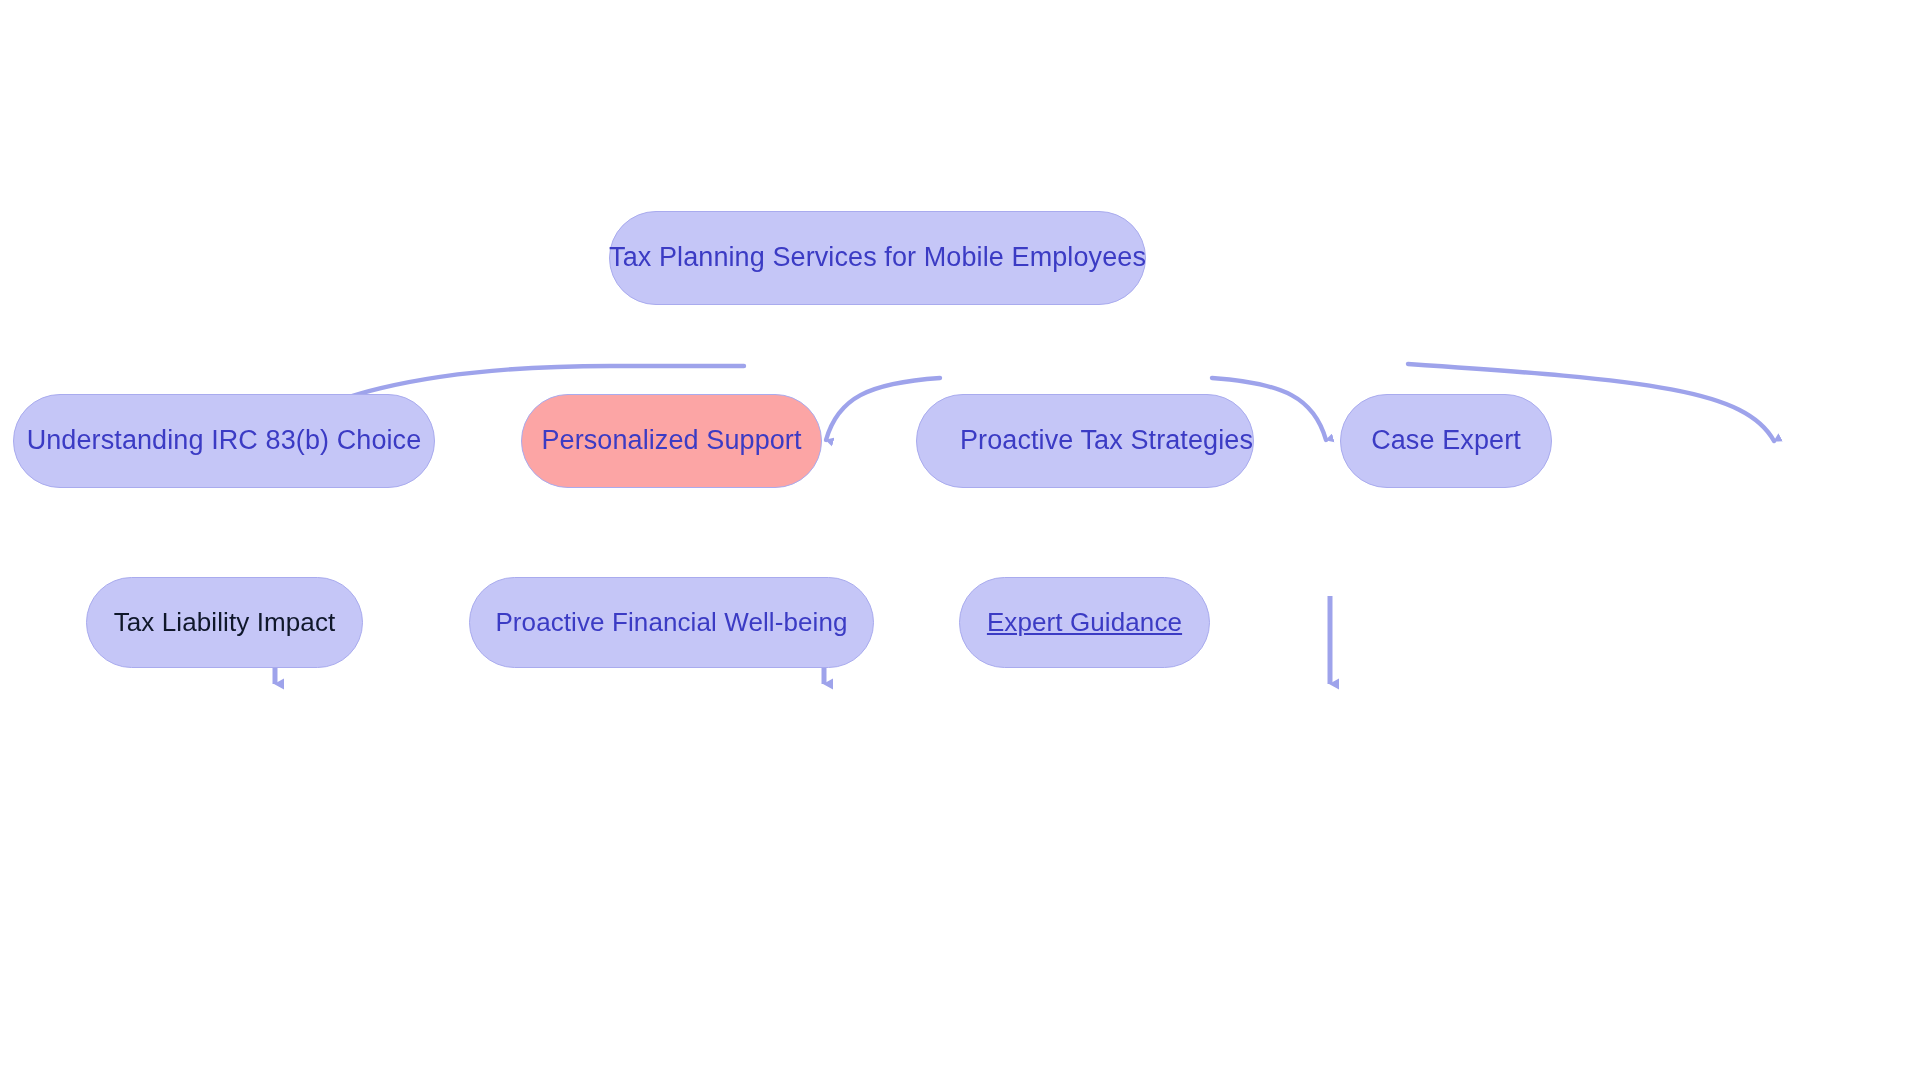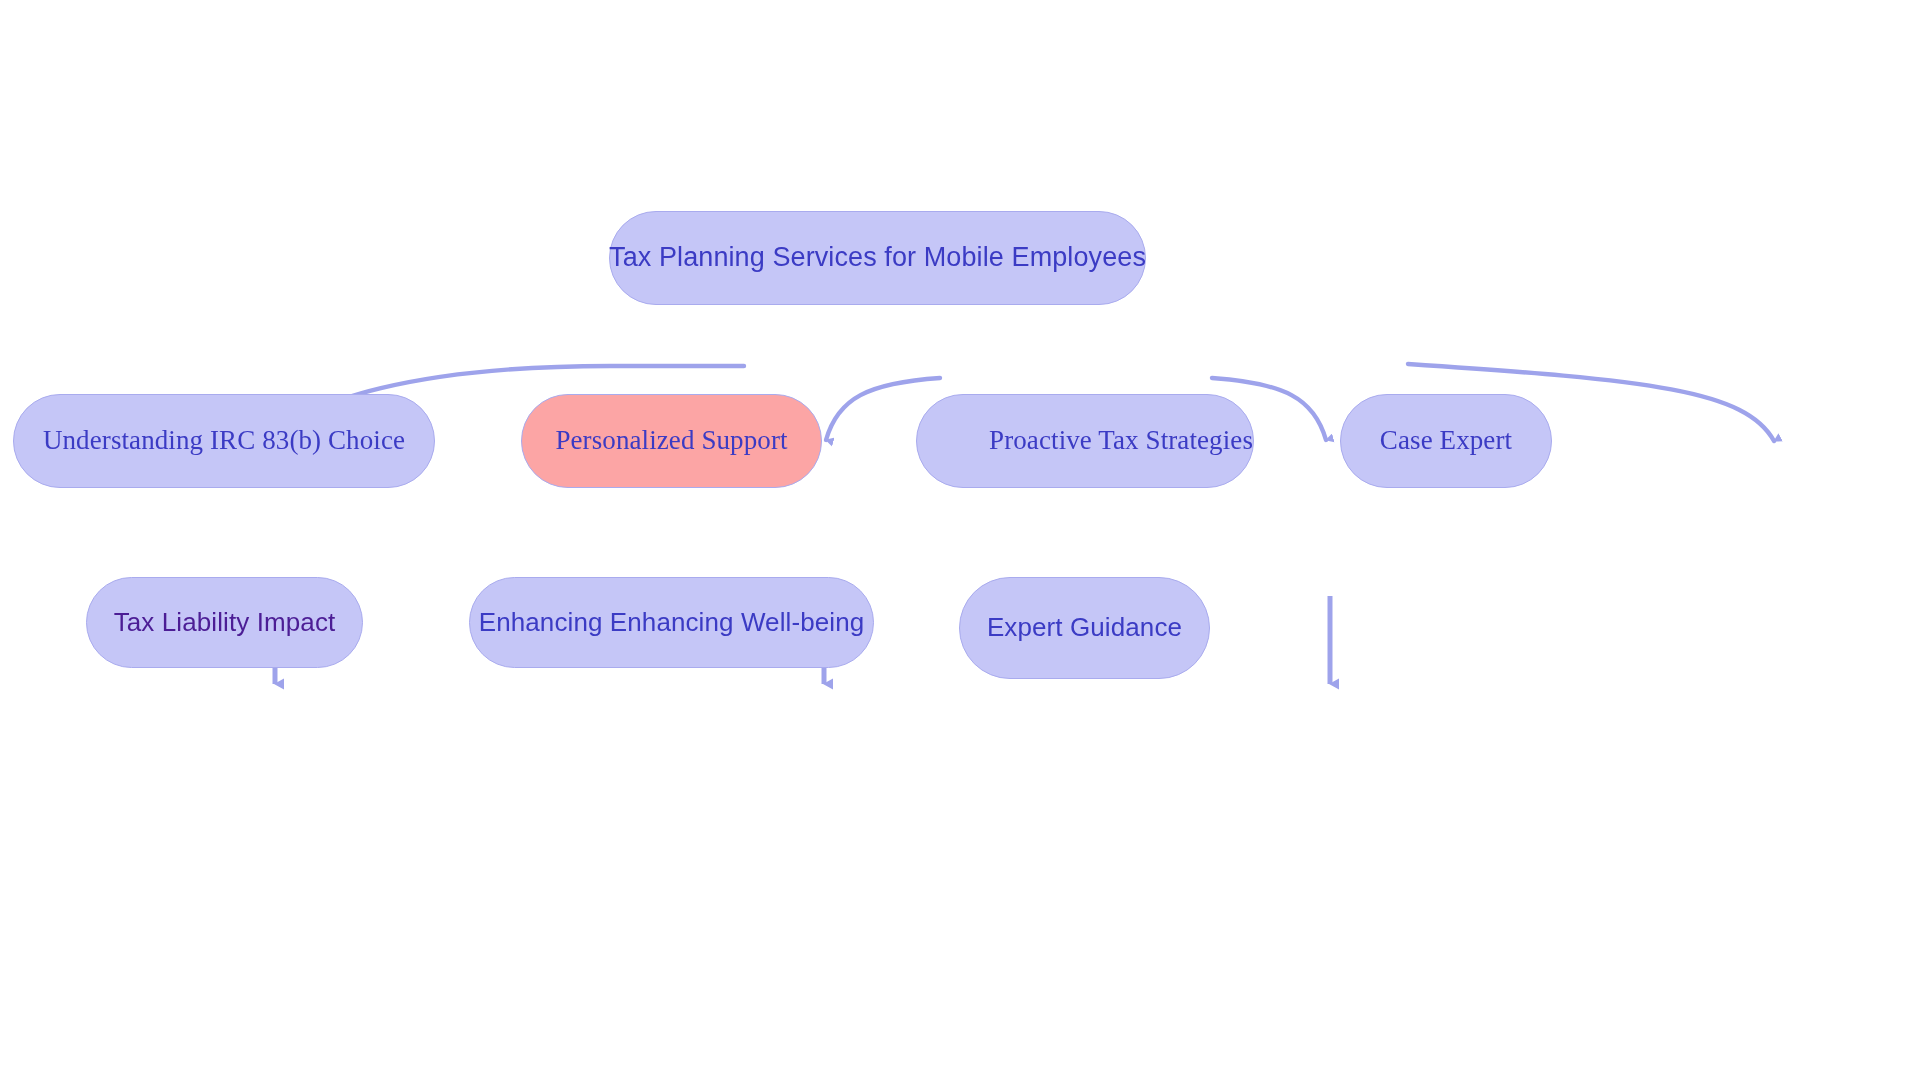--- a/index.html
+++ b/index.html
@@ -40,21 +40,21 @@
     color: #3b3bc4;
     text-align: center;
     white-space: nowrap;
     letter-spacing: 0.1px;
   }
   .node-label {
     display: block;
     line-height: 1.15;
   }
   .lvl-root .node-label { font-size: 27px; }
-  .lvl-2 .node-label   { font-size: 27px; font-family: Liberation Serif, serif; }
+  .lvl-2 .node-label   { font-size: 27px; }
   .lvl-3 .node-label   { font-size: 26px; }
 </style>
 </head>
 <body style="background: rgb(255, 255, 255);">
 
 <div id="canvas">
 
   <svg id="edge-layer" viewBox="0 0 1920 1083" width="1920" height="1083" xmlns="http://www.w3.org/2000/svg">
     <defs>
       <marker id="arrow" markerWidth="10" markerHeight="10" refX="4.6" refY="7.6" orient="auto" markerUnits="userSpaceOnUse">
@@ -93,25 +93,25 @@
   </div>
 
   <div class="node lvl-2" style="left: 916px; top: 394px; width: 338px; height: 94px; background: rgb(197, 198, 247); border-color: rgb(169, 171, 238); color: rgb(59, 59, 196); justify-content: flex-end;">
     <span class="node-label">Proactive Tax Strategies</span>
   </div>
 
   <div class="node lvl-2" style="left: 1340px; top: 394px; width: 212px; height: 94px; background: rgb(197, 198, 247); border-color: rgb(169, 171, 238); color: rgb(59, 59, 196);">
     <span class="node-label">Case Expert</span>
   </div>
 
-  <div class="node lvl-3" style="left: 86px; top: 577px; width: 277px; height: 91px; background: rgb(197, 198, 247); border-color: rgb(169, 171, 238); color: #4c1d95;">
+  <div class="node lvl-3" style="left: 86px; top: 577px; width: 277px; height: 91px; background: rgb(197, 198, 247); border-color: rgb(169, 171, 238); color: #0f172a;">
     <span class="node-label">Tax Liability Impact</span>
   </div>
 
   <div class="node lvl-3" style="left: 469px; top: 577px; width: 405px; height: 91px; background: rgb(197, 198, 247); border-color: rgb(169, 171, 238); color: rgb(59, 59, 196);">
-    <span class="node-label">Enhancing Enhancing Well-being</span>
+    <span class="node-label">Proactive Financial Well-being</span>
   </div>
 
-  <div class="node lvl-3" style="left: 959px; top: 577px; width: 251px; height: 102px; background: rgb(197, 198, 247); border-color: rgb(169, 171, 238); color: rgb(59, 59, 196);">
+  <div class="node lvl-3" style="left: 959px; top: 577px; width: 251px; height: 91px; background: rgb(197, 198, 247); border-color: rgb(169, 171, 238); color: rgb(59, 59, 196); text-decoration: underline;">
     <span class="node-label">Expert Guidance</span>
   </div>
 
 </div>
 
 </body></html>

